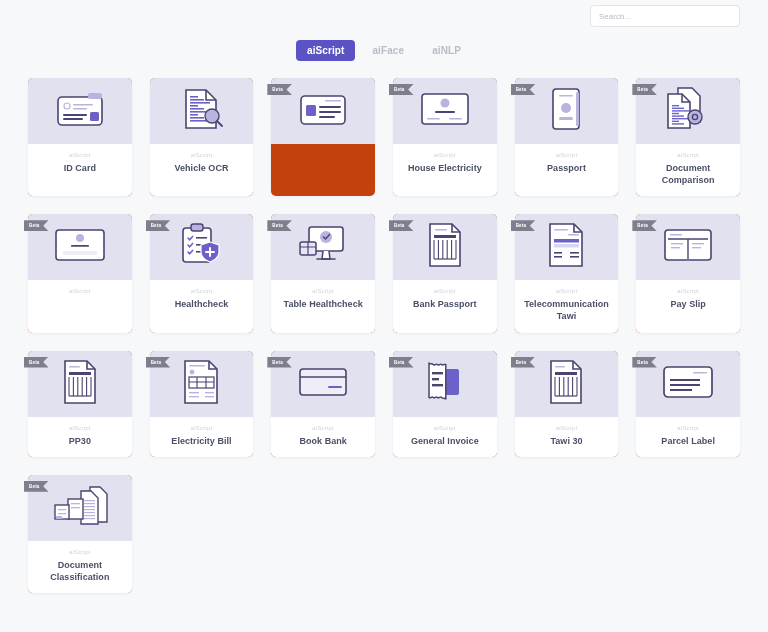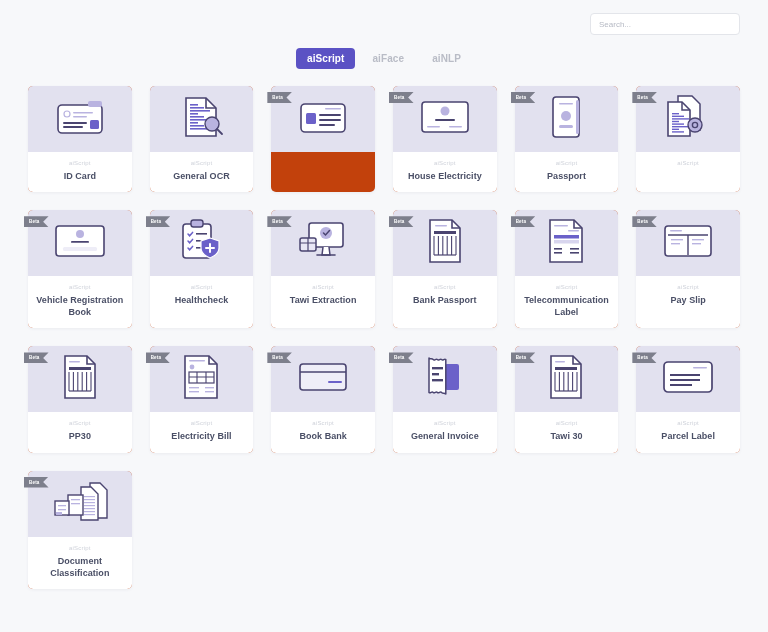--- a/index.html
+++ b/index.html
@@ -10,21 +10,20 @@
     overflow: hidden;
   }
 
   
   .topbar {
     height: 32px;
     display: flex;
     justify-content: flex-end;
     align-items: center;
     padding: 0 28px;
-    margin-top: 8px;
   }
   .search-wrap { position: relative; }
   .search-input {
     width: 150px;
     height: 22px;
     border: 1px solid #e3e5ea;
     border-radius: 4px;
     background: #ffffff;
     font-family: "Liberation Sans", sans-serif;
     font-size: 8px;
@@ -180,21 +179,21 @@
               <rect x="14" y="27" width="8" height="1.6"></rect>
               <rect x="14" y="30" width="14" height="1.6"></rect>
               <rect x="14" y="33" width="20" height="1.6"></rect>
             </g>
             <circle cx="36" cy="29" r="7" fill="#b9b3e0" stroke="#4a4470" stroke-width="1.4"></circle>
             <path d="M41 34l5 5" stroke="#4a4470" stroke-width="1.8" stroke-linecap="round"></path>
           </svg></span>
       </div>
       <div class="card-body">
         <div class="card-sub">aiScript</div>
-        <div class="card-title">General OCR</div>
+        <div class="card-title">Vehicle OCR</div>
       </div>
     </div>
     <div class="card">
       <div class="beta">Beta</div>
       <div class="card-media">
         <span class="ico"><svg width="56" height="40" viewBox="0 0 56 40">
             <rect x="6" y="7" width="44" height="28" rx="4" fill="#ffffff" stroke="#4a4470" stroke-width="1.6"></rect>
             <rect x="30" y="11" width="16" height="1.5" rx=".7" fill="#b9b3e0"></rect>
             <rect x="11" y="16" width="10" height="11" rx="1.5" fill="#6b61c9"></rect>
             <rect x="24" y="17" width="22" height="2" rx="1" fill="#4a4470"></rect>
@@ -251,35 +250,35 @@
               <rect x="10" y="32" width="17" height="1.4"></rect>
               <rect x="10" y="34.6" width="7" height="1.4"></rect>
               <rect x="10" y="37.2" width="12" height="1.4"></rect>
             </g>
             <circle cx="33" cy="31" r="7" fill="#b9b3e0" stroke="#4a4470" stroke-width="1.4"></circle>
             <circle cx="33" cy="31" r="2.6" fill="none" stroke="#4a4470" stroke-width="1.4"></circle>
           </svg></span>
       </div>
       <div class="card-body">
         <div class="card-sub">aiScript</div>
+        <div class="card-title">Document Comparison</div>
       </div>
     </div>
     <div class="card">
       <div class="beta">Beta</div>
       <div class="card-media">
         <span class="ico"><svg width="58" height="38" viewBox="0 0 58 38">
             <rect x="5" y="4" width="48" height="30" rx="3" fill="#ffffff" stroke="#4a4470" stroke-width="1.6"></rect>
             <circle cx="29" cy="12" r="4" fill="#b9b3e0"></circle>
             <rect x="20" y="19" width="18" height="1.8" rx=".9" fill="#4a4470"></rect>
             <rect x="12" y="25" width="34" height="4" rx="1.5" fill="#eeedf7"></rect>
           </svg></span>
       </div>
       <div class="card-body">
         <div class="card-sub">aiScript</div>
-        <div class="card-title">Vehicle Registration Book</div>
       </div>
     </div>
     <div class="card">
       <div class="beta">Beta</div>
       <div class="card-media">
         <span class="ico"><svg width="52" height="46" viewBox="0 0 52 46">
             <rect x="8" y="6" width="28" height="34" rx="3" fill="#ffffff" stroke="#4a4470" stroke-width="1.6"></rect>
             <rect x="16" y="2" width="12" height="7" rx="2.5" fill="#b9b3e0" stroke="#4a4470" stroke-width="1.4"></rect>
             <g stroke="#6b61c9" stroke-width="1.5" fill="none" stroke-linecap="round">
               <path d="M13 16l1.6 1.8 3-3.4"></path>
@@ -308,21 +307,21 @@
             <circle cx="31" cy="14" r="6" fill="#b9b3e0"></circle>
             <path d="M28.5 14l2 2 4-4.5" stroke="#4a4470" stroke-width="1.5" fill="none" stroke-linecap="round"></path>
             <path d="M28 28l-1 8h8l-1-8" fill="#ffffff" stroke="#4a4470" stroke-width="1.5"></path>
             <path d="M22 36h18" stroke="#4a4470" stroke-width="1.6" stroke-linecap="round"></path>
             <rect x="5" y="19" width="16" height="13" rx="2" fill="#e8e6f5" stroke="#4a4470" stroke-width="1.5"></rect>
             <path d="M5 24h16M13 19v13" stroke="#4a4470" stroke-width="1.2"></path>
           </svg></span>
       </div>
       <div class="card-body">
         <div class="card-sub">aiScript</div>
-        <div class="card-title">Tawi Extraction</div>
+        <div class="card-title">Table Healthcheck</div>
       </div>
     </div>
     <div class="card">
       <div class="beta">Beta</div>
       <div class="card-media">
         <span class="ico"><svg width="46" height="46" viewBox="0 0 46 46">
             <path d="M8 2h22l8 8v34H8z" fill="#ffffff" stroke="#4a4470" stroke-width="1.6"></path>
             <path d="M30 2v8h8" fill="none" stroke="#4a4470" stroke-width="1.6"></path>
             <rect x="13" y="7" width="12" height="1.4" rx=".7" fill="#b9b3e0"></rect>
             <rect x="12" y="13" width="22" height="3" fill="#4a4470"></rect>
@@ -355,21 +354,21 @@
             <g fill="#4a4470">
               <rect x="10" y="30" width="8" height="1.6"></rect>
               <rect x="10" y="34" width="8" height="1.6"></rect>
               <rect x="26" y="30" width="9" height="1.6"></rect>
               <rect x="26" y="34" width="9" height="1.6"></rect>
             </g>
           </svg></span>
       </div>
       <div class="card-body">
         <div class="card-sub">aiScript</div>
-        <div class="card-title">Telecommunication Label</div>
+        <div class="card-title">Telecommunication Tawi</div>
       </div>
     </div>
     <div class="card">
       <div class="beta">Beta</div>
       <div class="card-media">
         <span class="ico"><svg width="56" height="38" viewBox="0 0 56 38">
             <rect x="5" y="4" width="46" height="30" rx="3" fill="#ffffff" stroke="#4a4470" stroke-width="1.6"></rect>
             <rect x="10" y="8" width="12" height="1.4" rx=".7" fill="#b9b3e0"></rect>
             <path d="M8 13h40" stroke="#4a4470" stroke-width="1.4"></path>
             <path d="M28 13v20" stroke="#4a4470" stroke-width="1.4"></path>

